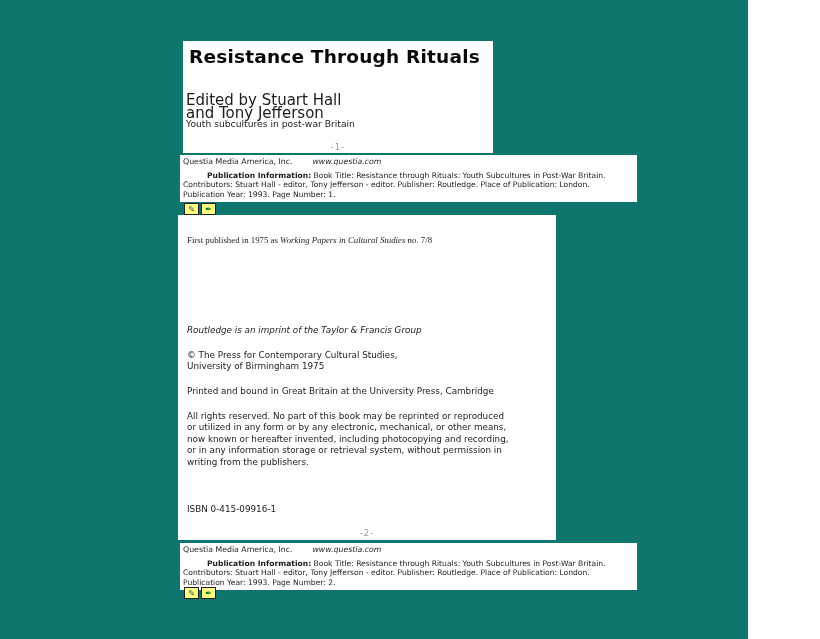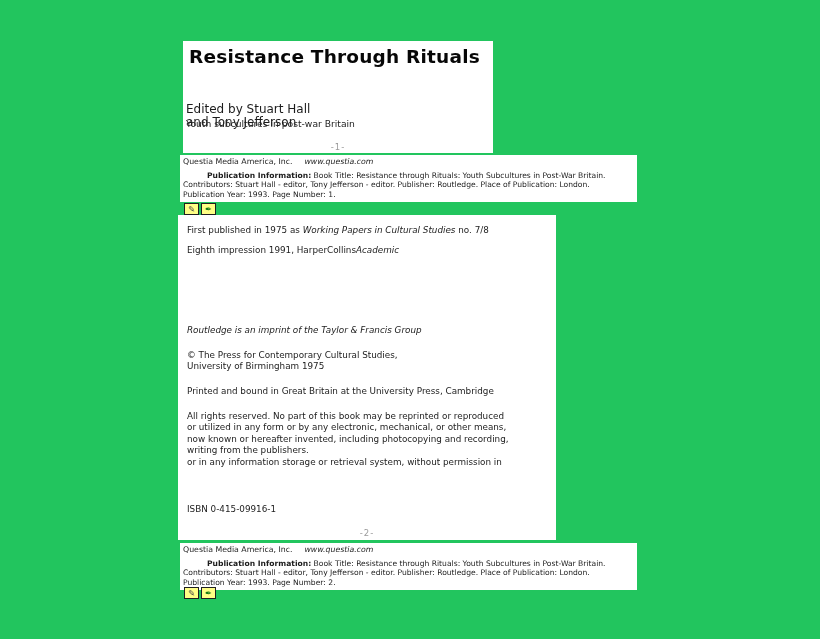--- a/index.html
+++ b/index.html
@@ -1,47 +1,47 @@
 <!DOCTYPE html>
 <html><head>
 <meta charset="utf-8">
 <style>
   html, body { margin: 0; padding: 0; }
   body { font-family: "DejaVu Sans", sans-serif; }
   #screen {
     position: relative;
-    width: 820px;
+    width: 748px;
     height: 639px;
-    background: #22c55e;
+    background: #0f766e;
     overflow: hidden;
     color: #1c1c1c;
   }
   .card { position: absolute; background: #ffffff; }
 
   
   #title-card { left: 183px; top: 41px; width: 310px; height: 112px; }
   .book-title {
     position: absolute; left: 6px; top: 5px;
     font-size: 18.5px; font-weight: bold; letter-spacing: 0.2px;
     white-space: nowrap; color: #070707;
   }
   .book-subtitle { position: absolute; left: 3px; top: 40px; font-size: 9.2px; white-space: nowrap; margin-top: 37px; }
-  .editors { position: absolute; left: 3px; top: 62px; font-size: 12px; line-height: 12.5px; white-space: nowrap; }
+  .editors { position: absolute; left: 3px; top: 53px; font-size: 15px; line-height: 12.5px; white-space: nowrap; }
   .page-marker {
     position: absolute; left: 0; right: 0; text-align: center;
     font-size: 8.5px; color: #9b9b9b; letter-spacing: 1px;
   }
   #title-card .page-marker { top: 101px; }
 
   
   .pub-banner { width: 457px; height: 47px; }
   #pub-banner-1 { left: 180px; top: 155px; }
   #pub-banner-2 { left: 180px; top: 543px; }
   .questia-line { position: absolute; left: 3px; top: 2px; font-size: 7.8px; white-space: nowrap; }
-  .questia-url { font-style: italic; margin-left: 12px; }
+  .questia-url { font-style: italic; margin-left: 20px; }
   .pub-info { position: absolute; left: 3px; top: 16px; font-size: 7.6px; line-height: 9.4px; }
   .pub-info > div { white-space: nowrap; }
   .pub-label { font-weight: bold; padding-left: 24px; }
 
   
   .tool-row { position: absolute; left: 184px; height: 13px; }
   #tool-row-1 { top: 203px; }
   #tool-row-2 { top: 587px; }
   .tool-btn {
     display: inline-block; width: 13px; height: 10px;
@@ -49,21 +49,21 @@
     margin-right: 2px; text-align: center; vertical-align: top;
     line-height: 10px; font-size: 8.5px; cursor: pointer;
   }
   .glyph-gray { color: #4a4a4a; }
   .glyph-green { color: #147a14; }
 
   
   #book-page { left: 178px; top: 215px; width: 378px; height: 325px; font-size: 8.8px; line-height: 11.4px; }
   #book-page .para { position: absolute; left: 9px; white-space: nowrap; }
   .ital { font-style: italic; }
-  #para-first-published { top: 10px; }
+  #para-first-published { top: 20px; font-family: Liberation Serif, serif; }
   #para-eighth { top: 30px; }
   #para-reprinted { top: 53px; }
   #para-imprint { top: 110px; font-style: italic; }
   #para-copyright { top: 135px; }
   #para-printed { top: 171px; }
   #para-rights { top: 196px; }
   #para-moral { top: 264px; }
   #para-isbn { top: 289px; }
   #book-page .page-marker { top: 313px; }
 </style>
@@ -94,35 +94,32 @@
   </div>
 
   <div id="tool-row-1" class="tool-row">
     <span class="tool-btn"><span class="glyph-gray">✎</span></span><span class="tool-btn"><span class="glyph-green">✒</span></span>
   </div>
 
   <div id="book-page" class="card">
     <div id="para-first-published" class="para">
       <span>First published in 1975 as </span><span class="ital">Working Papers in Cultural Studies</span><span> no. 7/8</span>
     </div>
-    <div id="para-eighth" class="para">
-      <span>Eighth impression 1991, HarperCollins</span><span class="ital">Academic</span>
-    </div>
     <div id="para-imprint" class="para">Routledge is an imprint of the Taylor &amp; Francis Group</div>
     <div id="para-copyright" class="para">
         <div>© The Press for Contemporary Cultural Studies,</div>
         <div>University of Birmingham 1975</div>
       </div>
     <div id="para-printed" class="para">Printed and bound in Great Britain at the University Press, Cambridge</div>
     <div id="para-rights" class="para">
         <div>All rights reserved. No part of this book may be reprinted or reproduced</div>
         <div>or utilized in any form or by any electronic, mechanical, or other means,</div>
         <div>now known or hereafter invented, including photocopying and recording,</div>
+        <div>or in any information storage or retrieval system, without permission in</div>
         <div>writing from the publishers.</div>
-        <div>or in any information storage or retrieval system, without permission in</div>
       </div>
     <div id="para-isbn" class="para">ISBN 0-415-09916-1</div>
     <div class="page-marker">-2-</div>
   </div>
 
   <div id="pub-banner-2" class="card pub-banner">
     <div class="questia-line">
       <span>Questia Media America, Inc.</span><span class="questia-url">www.questia.com</span>
     </div>
     <div class="pub-info">

